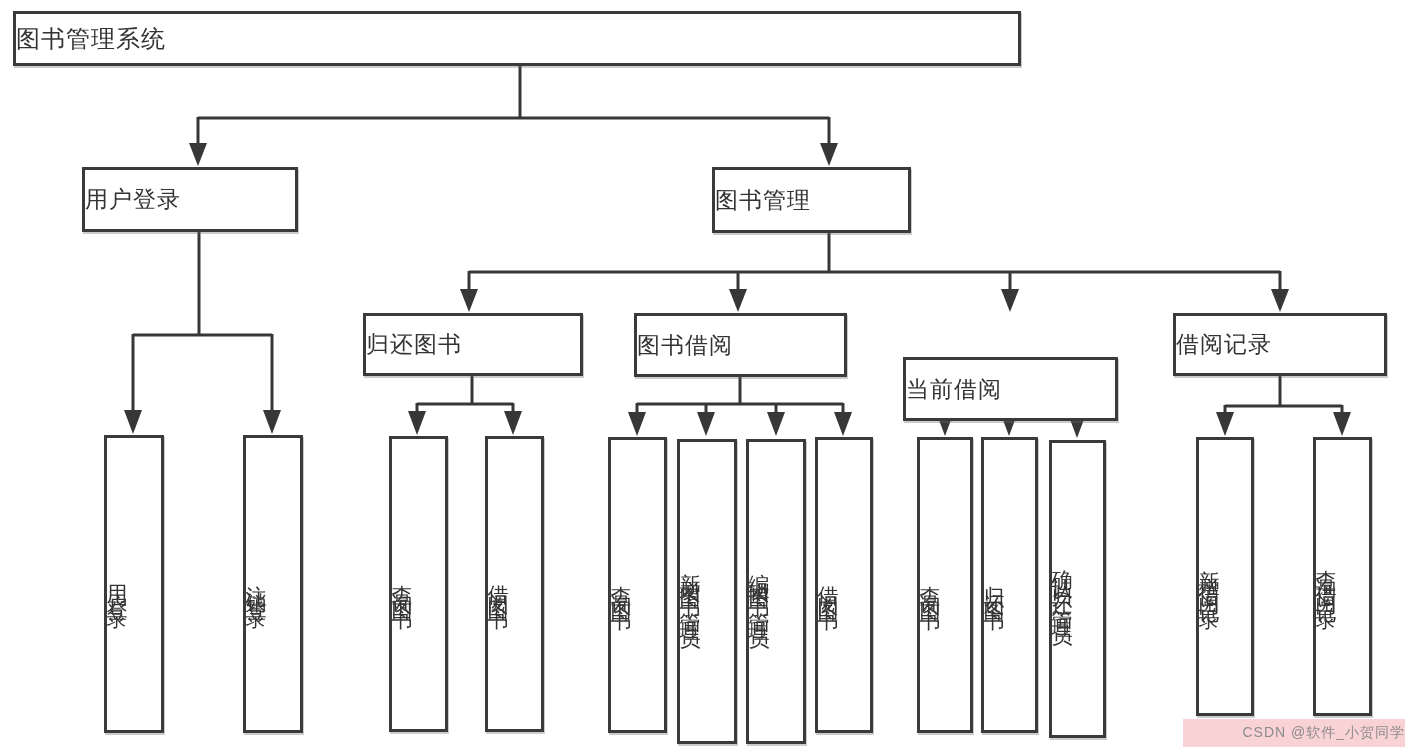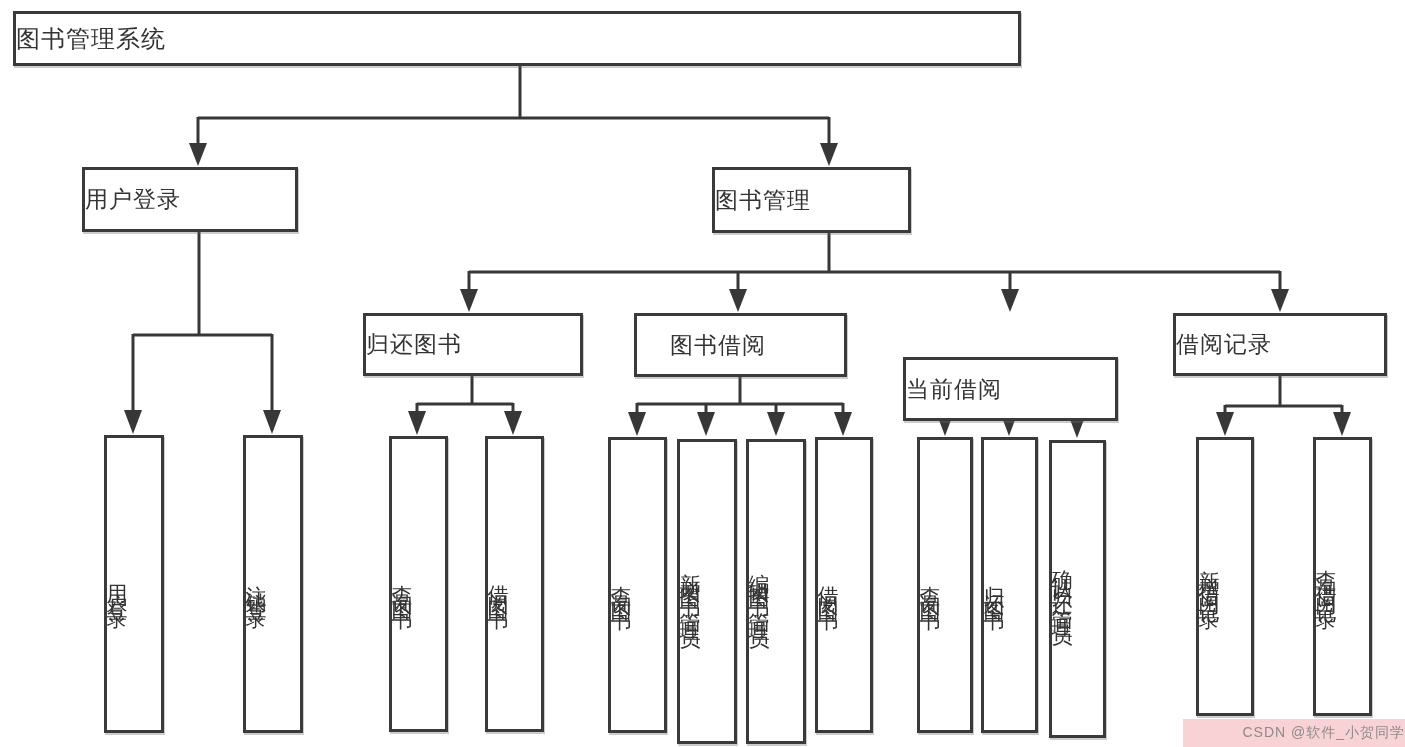--- a/index.html
+++ b/index.html
@@ -129,21 +129,21 @@
   <div class="node h" style="left:82px;top:167px;width:216px;height:65px;">
     <span class="lbl">用户登录</span>
   </div>
   <div class="node h" style="left:712px;top:167px;width:199px;height:66px;">
     <span class="lbl">图书管理</span>
   </div>
 
   <div class="node h" style="left:363px;top:313px;width:220px;height:63px;">
     <span class="lbl">归还图书</span>
   </div>
-  <div class="node h" style="left:634px;top:313px;width:213px;height:64px;padding-left:33px;">
+  <div class="node h" style="left:634px;top:313px;width:213px;height:64px;">
     <span class="lbl">图书借阅</span>
   </div>
   <div class="node h" style="left:903px;top:313px;width:215px;height:64px;margin-top:44px;">
     <span class="lbl">当前借阅</span>
   </div>
   <div class="node h" style="left:1173px;top:313px;width:214px;height:63px;">
     <span class="lbl">借阅记录</span>
   </div>
 
   <div class="node v" style="left:104px;top:435px;width:60px;height:298px;">

